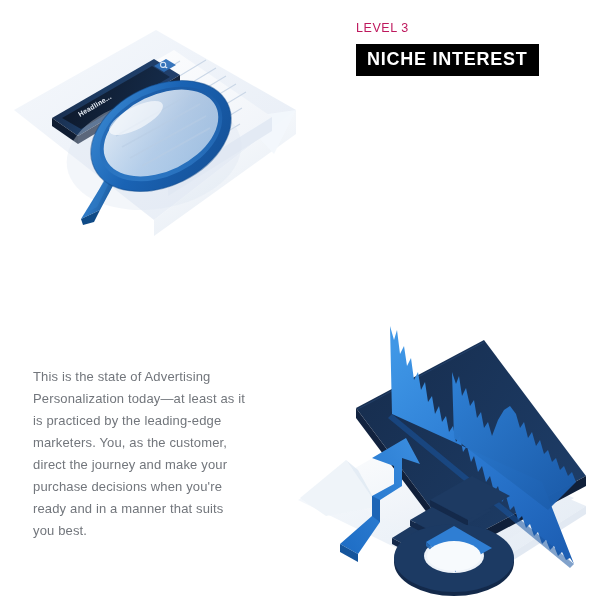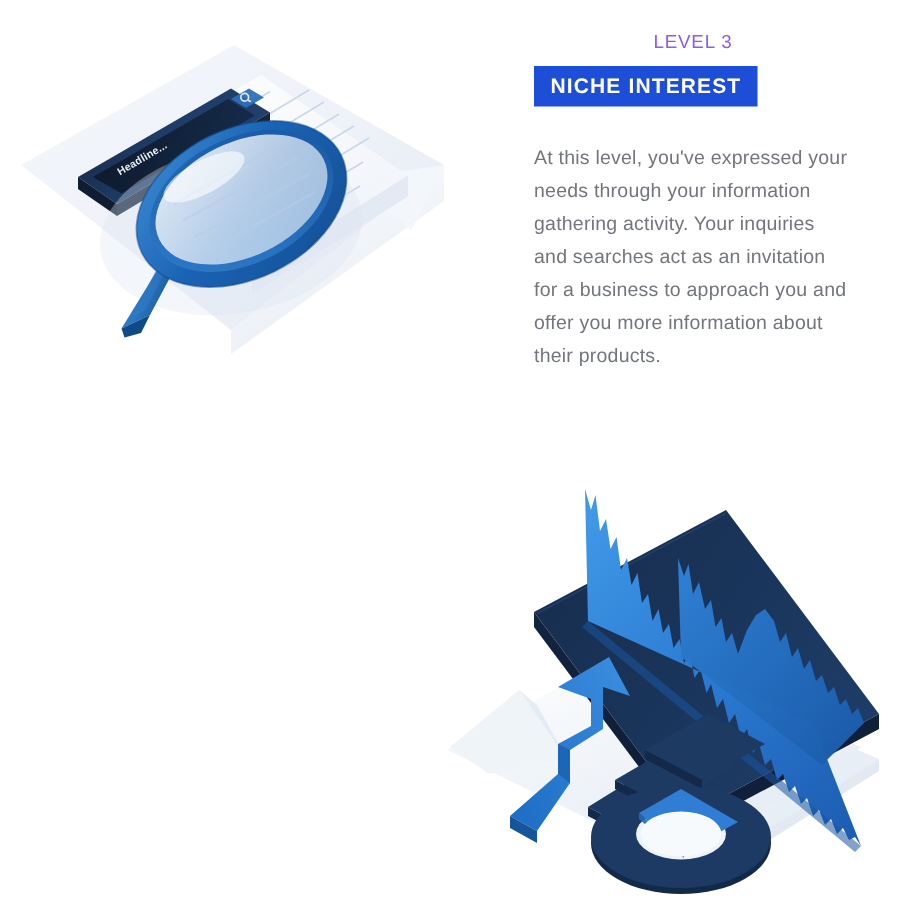--- a/index.html
+++ b/index.html
@@ -10,31 +10,30 @@
     overflow:hidden;
     position:relative;
   }
   .page{position:relative;width:600px;height:606px;}
 
   
   .block{position:absolute;}
   .level-label{
     font-size:12.5px;
     letter-spacing:.55px;
-    color:#8b5cf6;
+    color:#be185d;
     font-weight:400;
     margin:0 0 9px 0;
     white-space:nowrap;
-    text-align:center;
   }
   .badge{
     display:inline-block;
-    background:#1d4ed8;
+    background:#000000;
     color:#ffffff;
-    font-size:14px;
+    font-size:18px;
     font-weight:700;
     letter-spacing:.75px;
     padding:5px 11px 6px 11px;
     white-space:nowrap;
   }
   .body-copy{
     margin:23px 0 0 0;
     font-size:13px;
     line-height:22px;
     color:#72767c;
@@ -178,24 +177,24 @@
         </g>
 
         <ellipse cx="132" cy="104" rx="30" ry="11" fill="#ffffff" opacity="0.6" transform="rotate(-28 132 104)"></ellipse>
       </g>
     </svg>
   </div>
 
   <div class="block" id="sec1-text">
     <div class="level-label">LEVEL 3</div>
     <div class="badge">NICHE INTEREST</div>
-    <p class="body-copy">At this level, you've expressed your needs through your information gathering activity. Your inquiries and searches act as an invitation for a business to approach you and offer you more information about their products.</p>
   </div>
 
   <div class="block" id="sec2-text">
+    <p class="body-copy">This is the state of Advertising Personalization today—at least as it is practiced by the leading-edge marketers. You, as the customer, direct the journey and make your purchase decisions when you're ready and in a manner that suits you best.</p>
   </div>
 
   <div class="block" id="illus-chart">
     <svg width="310" height="290" viewBox="0 0 310 290">
       <defs>
         <linearGradient id="navyTop" x1="0" y1="0" x2="1" y2="0.6">
           <stop offset="0" stop-color="#162c4c"></stop>
           <stop offset="1" stop-color="#1d3c66"></stop>
         </linearGradient>
         <linearGradient id="navySide" x1="0" y1="0" x2="0" y2="1">

